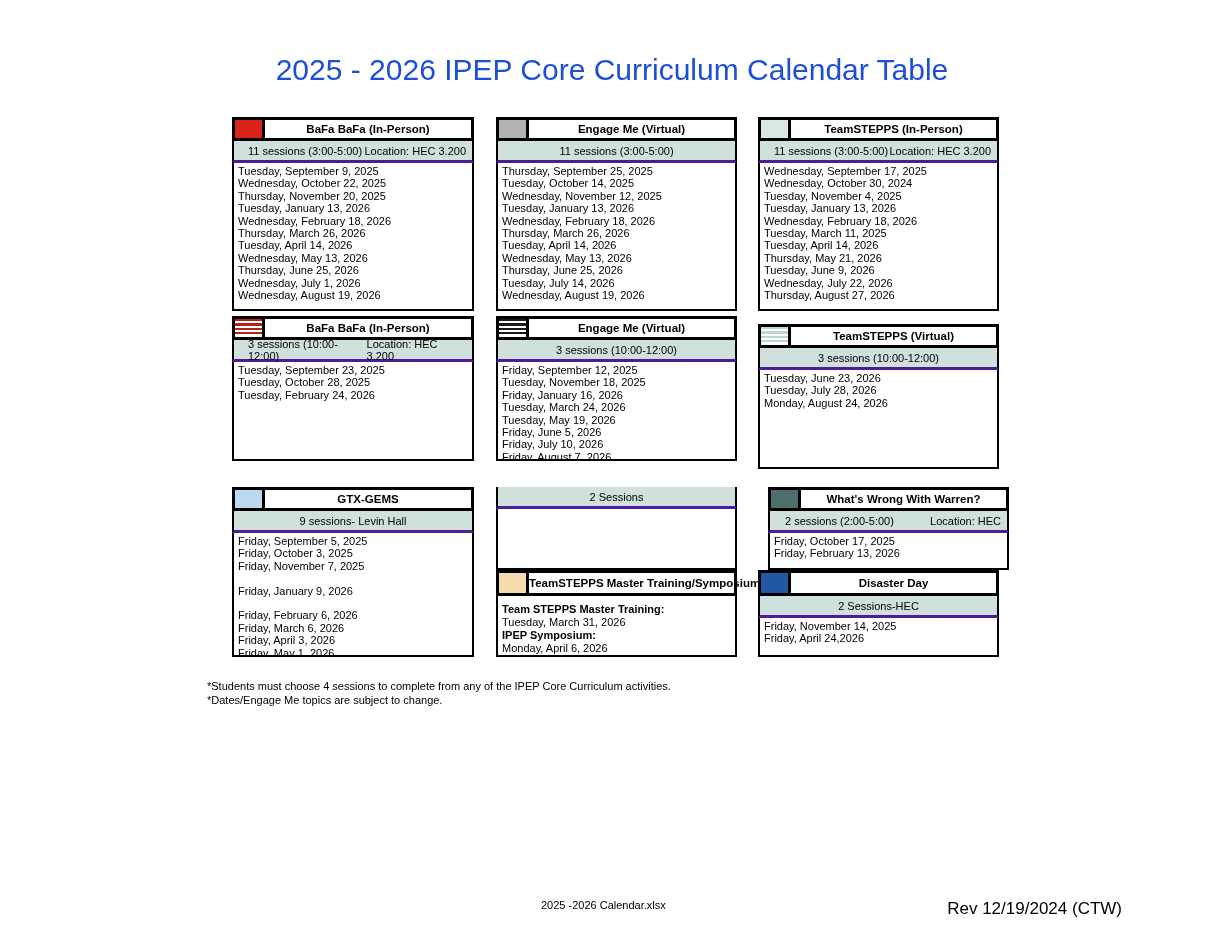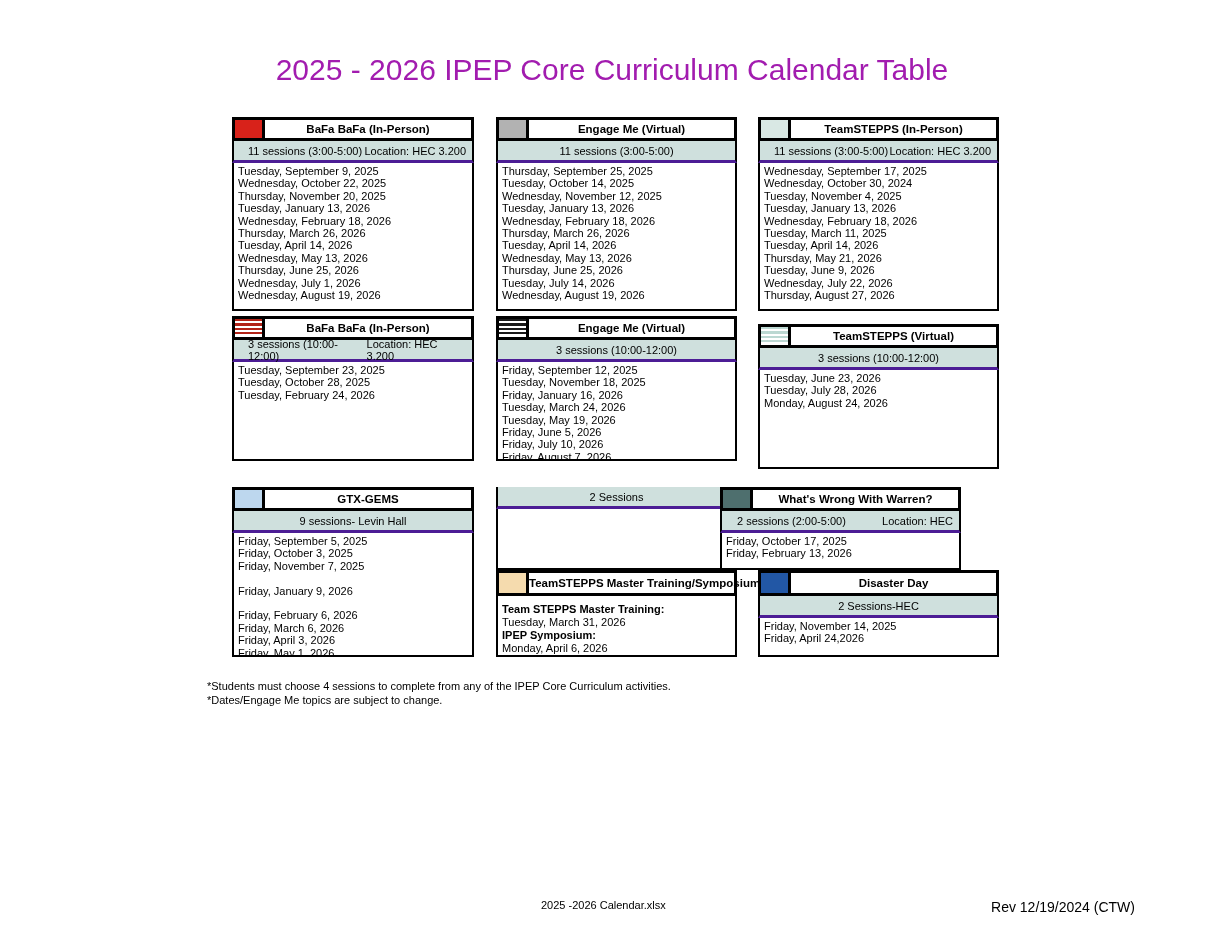--- a/index.html
+++ b/index.html
@@ -10,21 +10,21 @@
     font-family: "Liberation Sans", sans-serif;
     color: #000;
     overflow: hidden;
   }
   .page-title {
     position: absolute;
     top: 53px; left: 0; width: 100%;
     text-align: center;
     font-size: 30px;
     font-weight: 400;
-    color: #a21caf;
+    color: #1d4ed8;
   }
   .card {
     position: absolute;
     display: flex;
     flex-direction: column;
     background: #fff;
   }
   .hdr {
     height: 24px;
     flex: 0 0 auto;
@@ -74,21 +74,21 @@
   .body.master .line { height: 13px; line-height: 13px; }
   .line { height: 12.4px; line-height: 12.4px; white-space: nowrap; }
   .line.bold { font-weight: bold; }
   .footnotes {
     position: absolute;
     left: 207px; top: 680px;
     font-size: 11px;
     line-height: 13.5px;
   }
   .footer-file { position: absolute; left: 541px; top: 899px; font-size: 11px; }
-  .footer-rev  { position: absolute; right: 89px; top: 899px; font-size: 14px; }
+  .footer-rev  { position: absolute; right: 102px; top: 899px; font-size: 17px; }
 </style>
 </head>
 <body>
 
 <h1 class="page-title">2025 - 2026 IPEP Core Curriculum Calendar Table</h1>
 
 <section class="card" style="left:232px;top:117px;width:242px;height:194px">
   <div class="hdr">
     <span class="swatch" style="background: rgb(216, 34, 26);"></span>
     <span class="hdr-title">BaFa BaFa (In-Person)</span>
@@ -245,21 +245,21 @@
     <span class="hdr-title">TeamSTEPPS Master Training/Symposium</span>
   </div>
   <div class="body master">
       <div class="line bold">Team STEPPS Master Training:</div>
       <div class="line">Tuesday, March 31, 2026</div>
       <div class="line bold">IPEP Symposium:</div>
       <div class="line">Monday, April 6, 2026</div>
     </div>
 </section>
 
-<section class="card" style="left:720px;top:487px;width:241px;height:83px">
+<section class="card" style="left:768px;top:487px;width:241px;height:83px">
   <div class="hdr">
     <span class="swatch" style="background: rgb(78, 111, 110);"></span>
     <span class="hdr-title">What's Wrong With Warren?</span>
   </div>
   <div class="sub split" style="background: rgb(207, 224, 221); padding-left: 15px;">
     <span>2 sessions (2:00-5:00)</span>
     <span>Location: HEC</span>
   </div>
   <div class="body">
       <div class="line">Friday, October 17, 2025</div>

